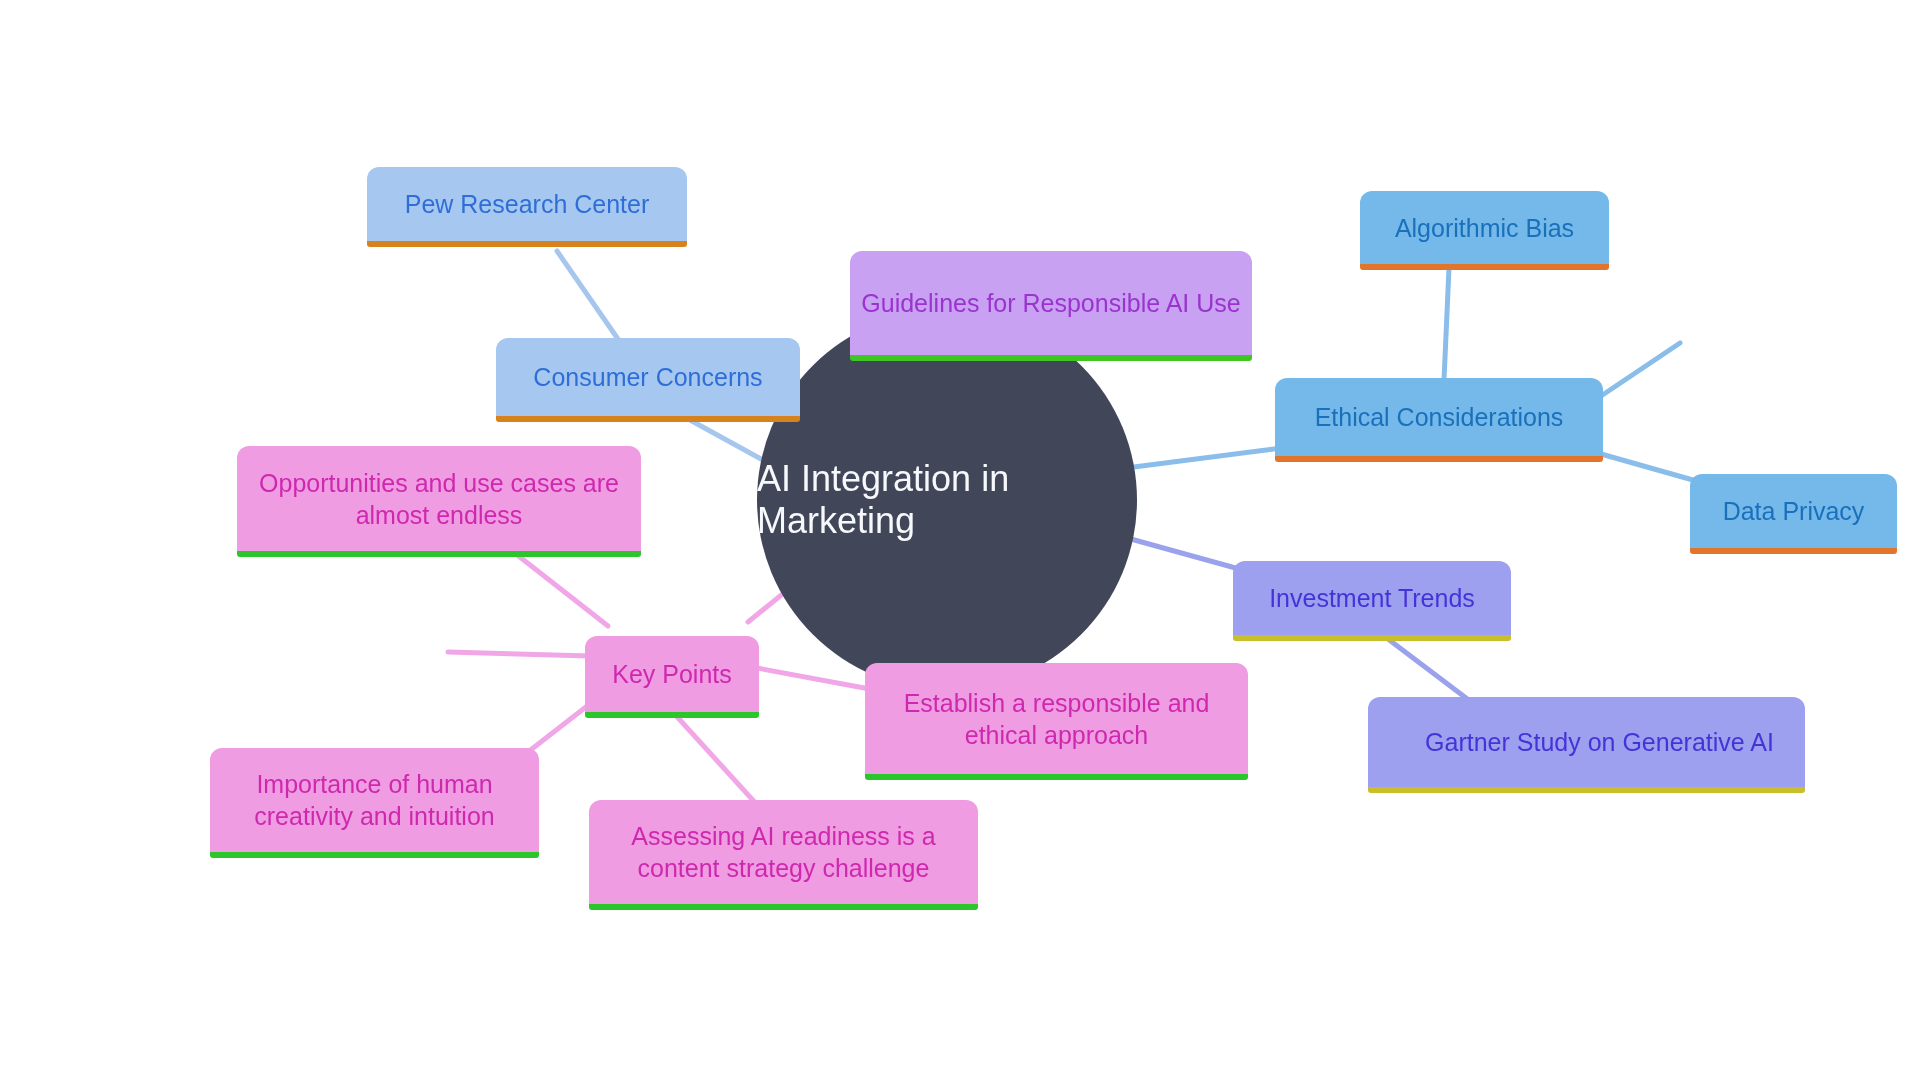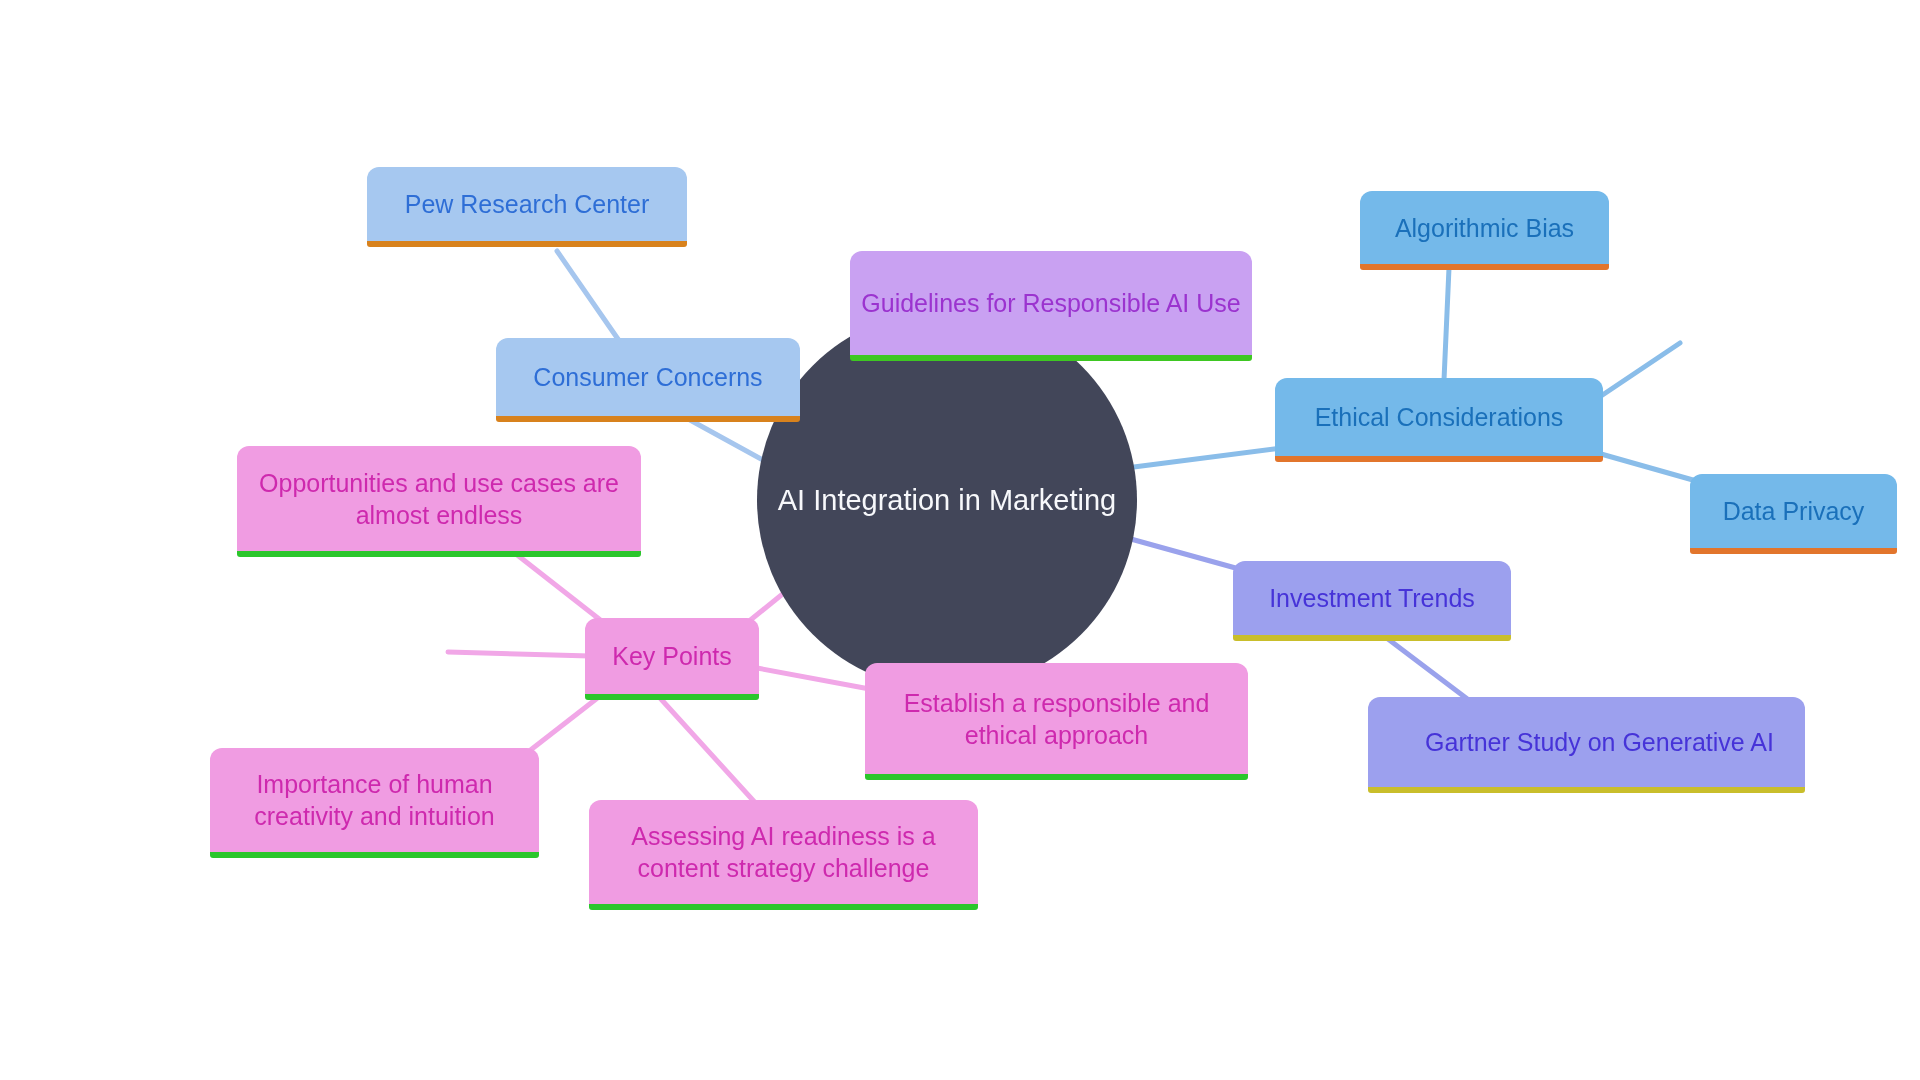--- a/index.html
+++ b/index.html
@@ -31,22 +31,22 @@
   #center-circle {
     position: absolute;
     left: 757px; top: 310px;
     width: 380px; height: 380px;
     border-radius: 50%;
     background: var(--center-fill, #424659);
     color: var(--center-text, #f7f8fb);
     display: flex;
     align-items: center;
     justify-content: center;
-    text-align: right;
-    font-size: 29px;
+    text-align: left;
+    font-size: 36px;
     z-index: 2;
   }
 
   .node {
     position: absolute;
     box-sizing: border-box;
     display: flex;
     align-items: center;
     justify-content: center;
     text-align: center;
@@ -87,21 +87,21 @@
   #n-consumer      { left: 496px;  top: 338px; width: 304px; height: 84px; }
   #n-guidelines    { left: 850px;  top: 251px; width: 402px; height: 110px; justify-content: center; }
   #n-algorithmic   { left: 1333px; top: 191px; width: 249px; height: 79px; margin-left: 27px; }
   #n-transparency  { left: 1666px; top: 266px; width: 219px; height: 82px; }
   #n-ethical       { left: 1275px; top: 378px; width: 328px; height: 84px; }
   #n-dataprivacy   { left: 1690px; top: 474px; width: 207px; height: 80px; }
   #n-investment    { left: 1233px; top: 561px; width: 278px; height: 80px; }
   #n-gartner       { left: 1368px; top: 697px; width: 437px; height: 96px; padding-left: 36px; }
   #n-opportunities { left: 230px;  top: 446px; width: 404px; height: 111px; margin-left: 7px; }
   #n-aiworks       { left: 22px;   top: 590px; width: 429px; height: 110px; }
-  #n-keypoints     { left: 585px;  top: 618px; width: 174px; height: 82px; }
+  #n-keypoints     { left: 585px;  top: 636px; width: 174px; height: 82px; }
   #n-importance    { left: 210px;  top: 748px; width: 329px; height: 110px; }
   #n-assessing     { left: 589px;  top: 800px; width: 389px; height: 110px; }
   #n-establish     { left: 865px;  top: 663px; width: 383px; height: 117px; }
 </style>
 </head>
 <body>
 
 <div id="canvas">
 
   <svg id="edges" viewBox="0 0 1920 1080">

